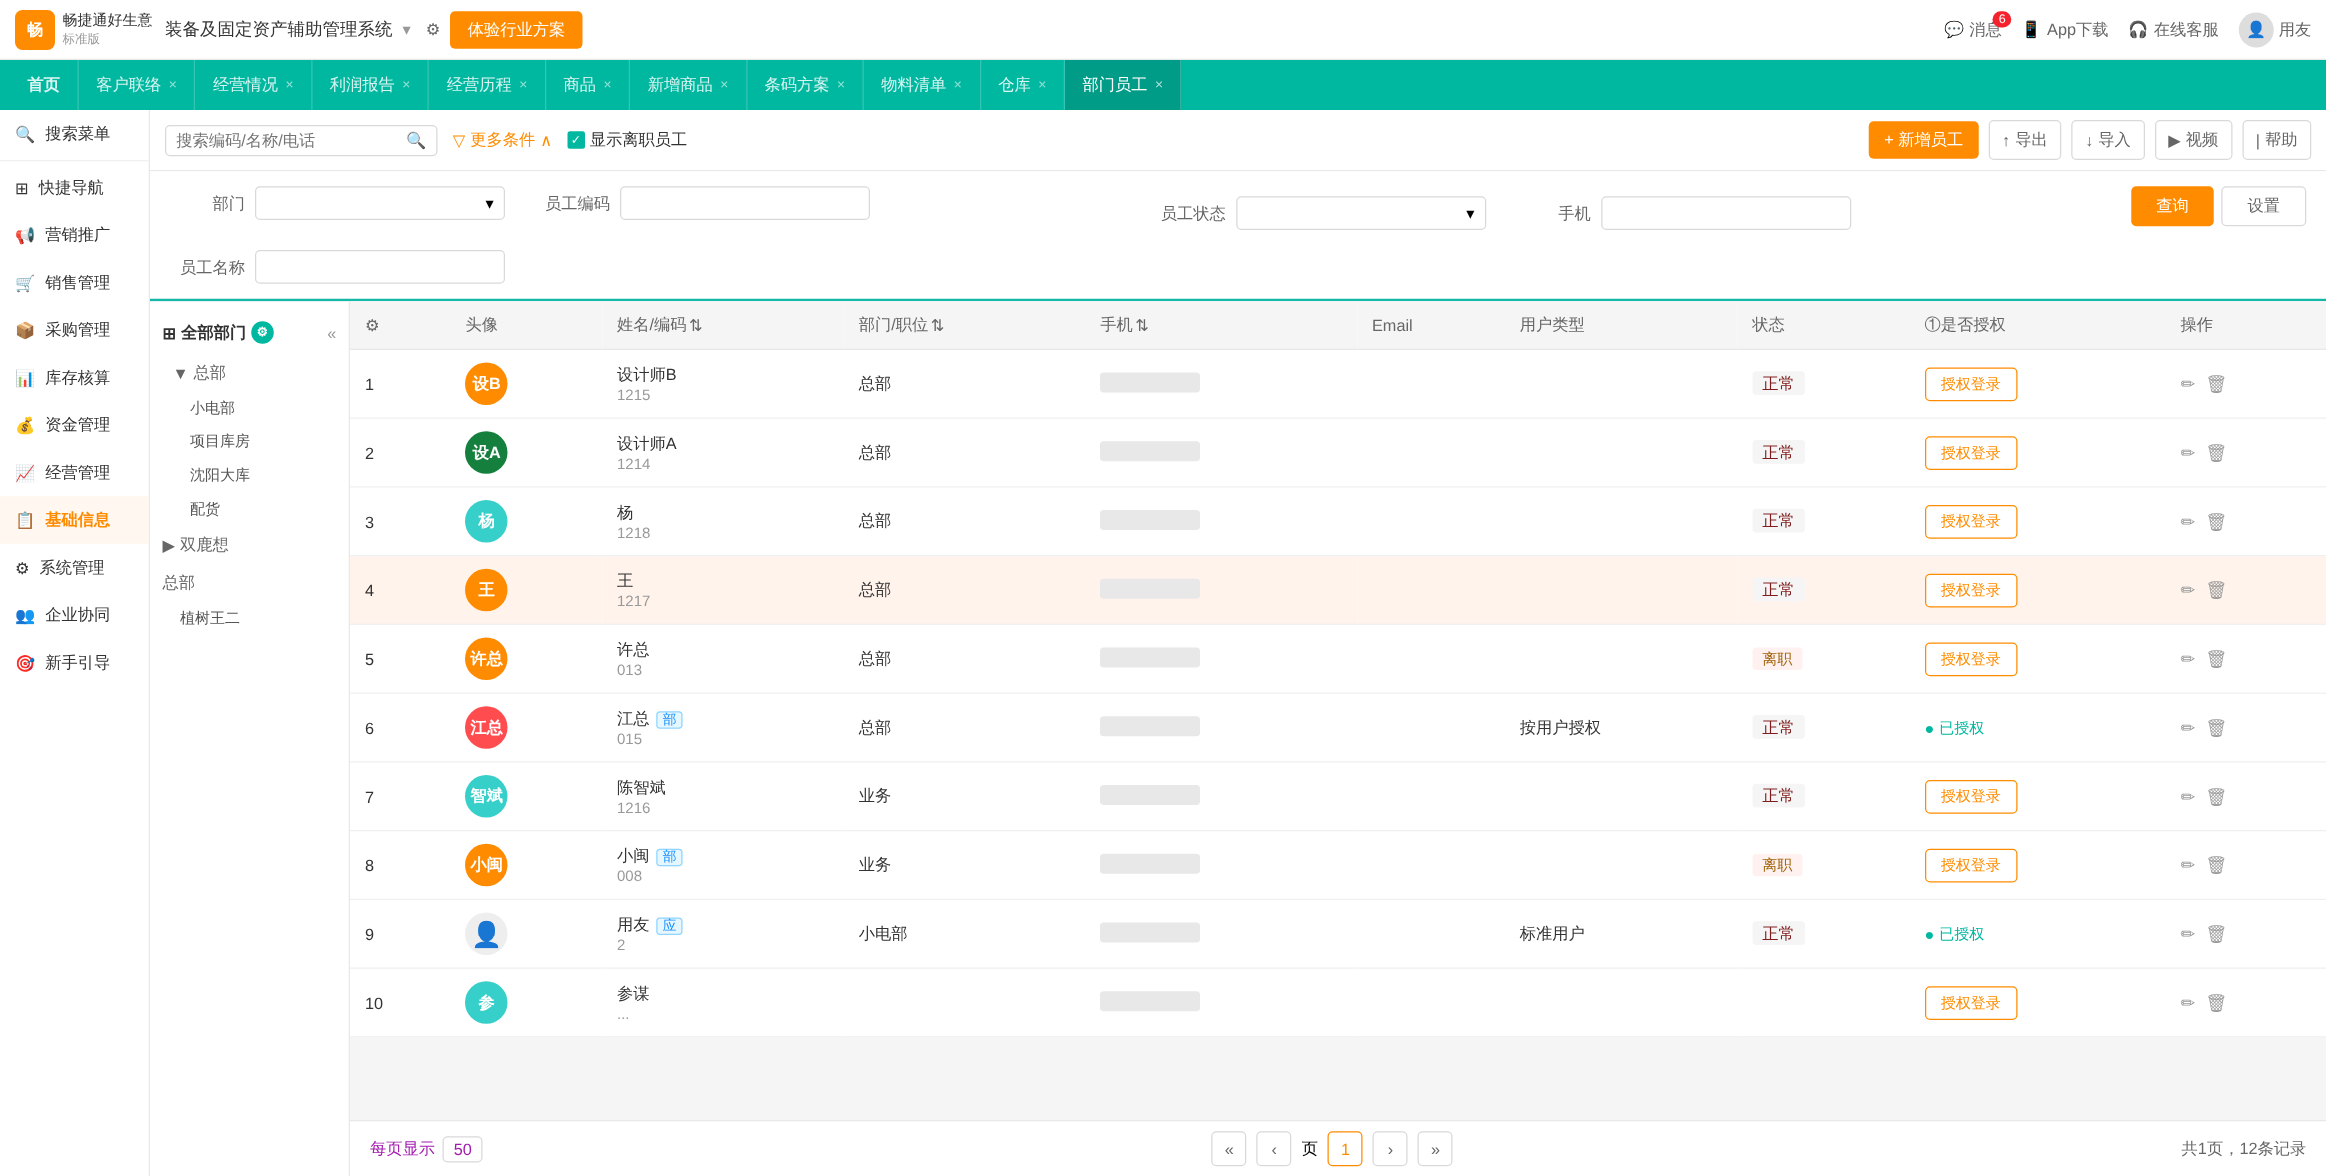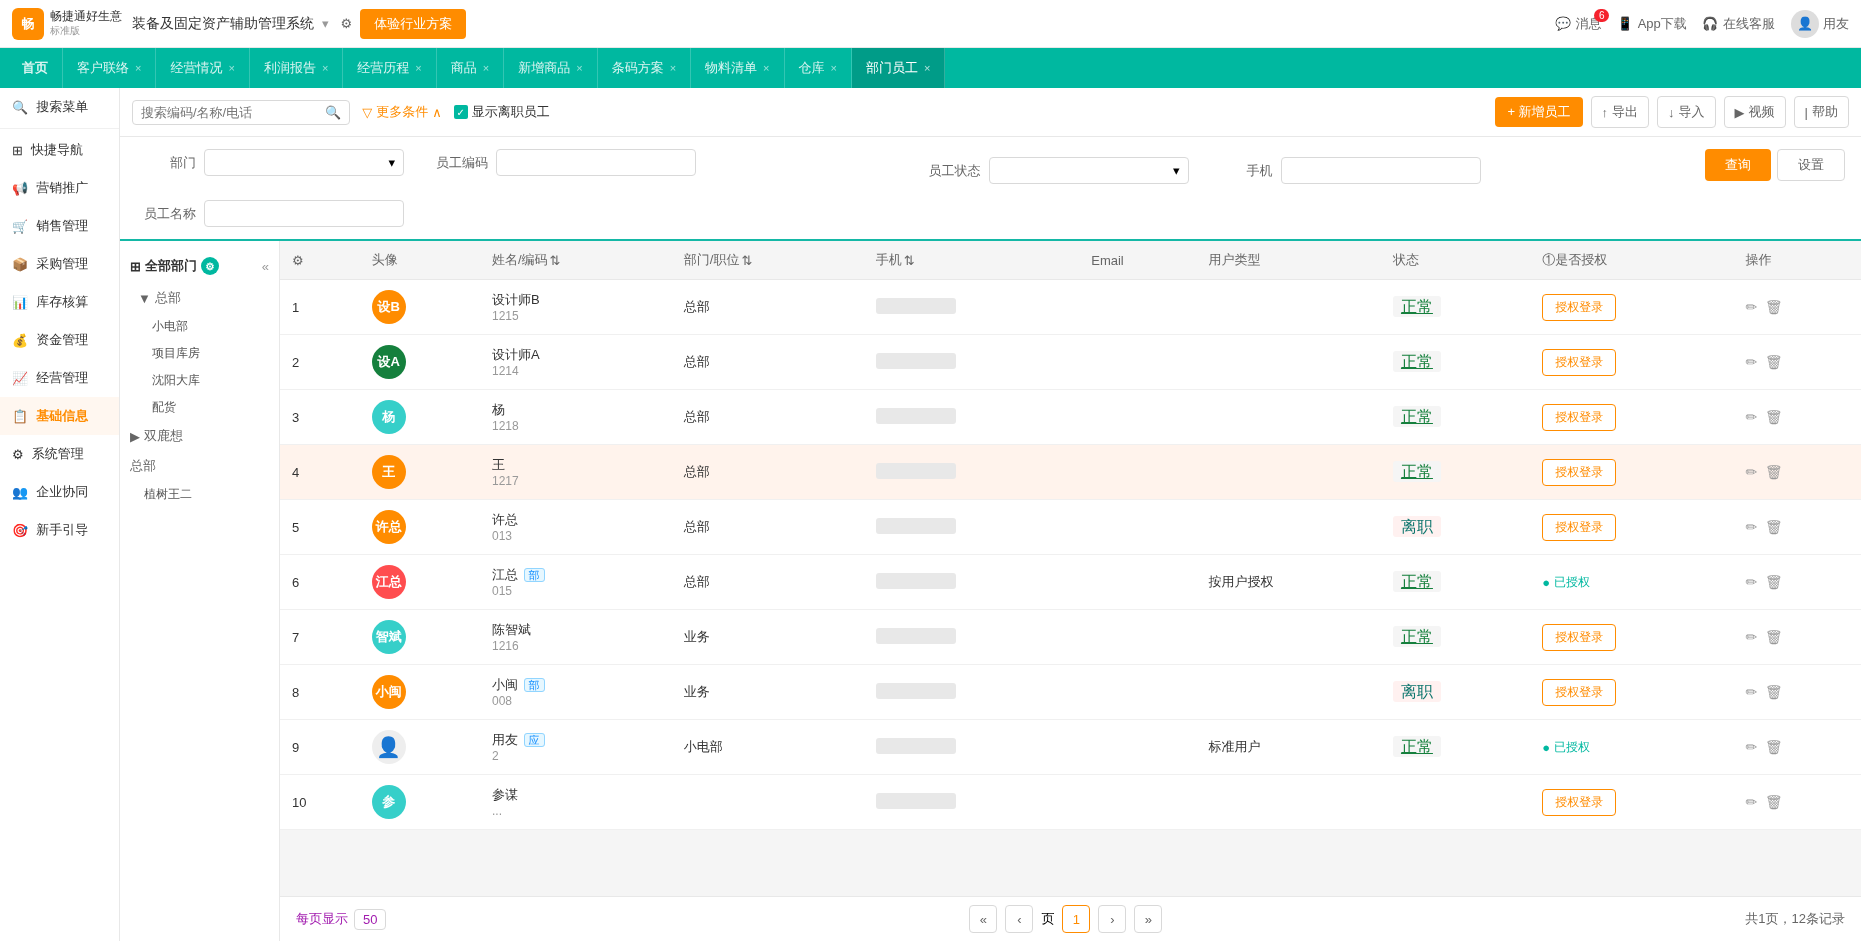--- a/index.html
+++ b/index.html
@@ -78,22 +78,22 @@
     .btn-reset { background: white; color: #666; border: 1px solid #d9d9d9; padding: 6px 20px; border-radius: 4px; cursor: pointer; font-size: 13px; }
 
     
     .table-wrapper { flex: 1; overflow: auto; padding: 0; }
     table { width: 100%; border-collapse: collapse; background: white; }
     thead tr { background: #f5f5f5; }
     th { padding: 10px 12px; text-align: left; color: #666; font-weight: normal; font-size: 13px; border-bottom: 1px solid #e8e8e8; white-space: nowrap; }
     td { padding: 10px 12px; color: #333; font-size: 13px; border-bottom: 1px solid #f0f0f0; vertical-align: middle; }
     tr.highlighted { background: #fff3ec; }
     .avatar-circle { width: 34px; height: 34px; border-radius: 50%; display: flex; align-items: center; justify-content: center; color: white; font-size: 13px; font-weight: bold; }
-    .status-normal { background: #f5f5f5; color: #15803d; padding: 2px 8px; border-radius: 3px; font-size: 16px; text-decoration: underline; }
-    .status-resigned { background: #fff1f0; color: #0f766e; padding: 2px 8px; border-radius: 3px; font-size: 16px; font-family: Liberation Serif, serif; }
+    .status-normal { background: #f5f5f5; color: #7f1d1d; padding: 2px 8px; border-radius: 3px; font-size: 13px; }
+    .status-resigned { background: #fff1f0; color: #a16207; padding: 2px 8px; border-radius: 3px; font-size: 12px; font-family: Liberation Serif, serif; }
     .btn-auth { border: 1px solid #ff8c00; color: #ff8c00; background: white; padding: 4px 12px; border-radius: 4px; cursor: pointer; font-size: 12px; }
     .authorized { color: #00b8a0; font-size: 12px; display: flex; align-items: center; gap: 4px; }
     .action-icons { display: flex; gap: 8px; align-items: center; }
     .action-icon { color: #999; cursor: pointer; font-size: 14px; }
     .blurred-phone { background: #e8e8e8; color: #e8e8e8; border-radius: 3px; display: inline-block; width: 80px; height: 16px; }
     .tag-blue { background: #e6f7ff; color: #1890ff; border: 1px solid #91d5ff; border-radius: 3px; padding: 0 4px; font-size: 11px; margin-left: 2px; }
     .col-sort { display: flex; align-items: center; gap: 2px; cursor: pointer; }
 
     
     .table-footer { background: white; padding: 8px 16px; border-top: 1px solid #e8e8e8; display: flex; align-items: center; justify-content: space-between; flex-shrink: 0; }

